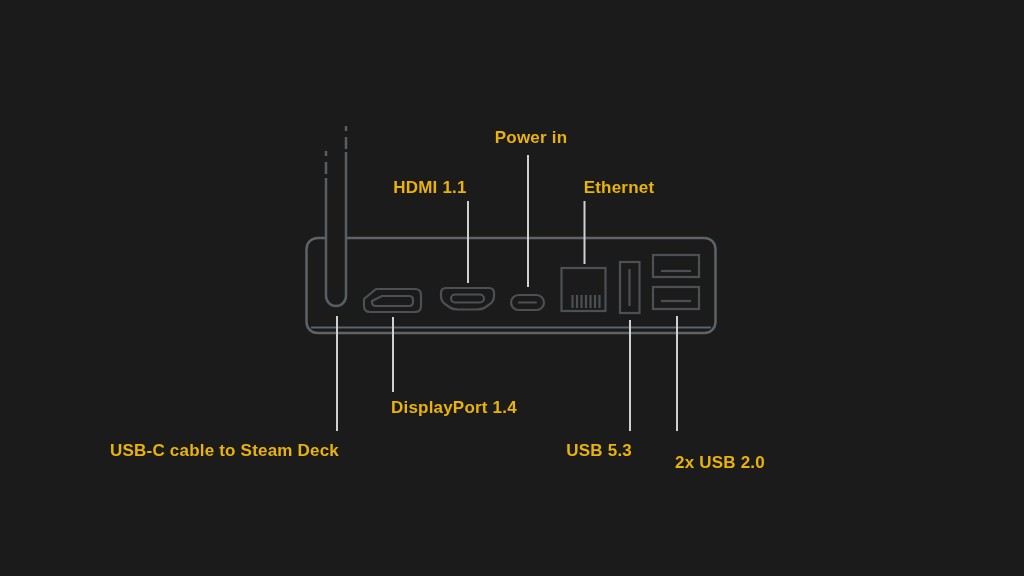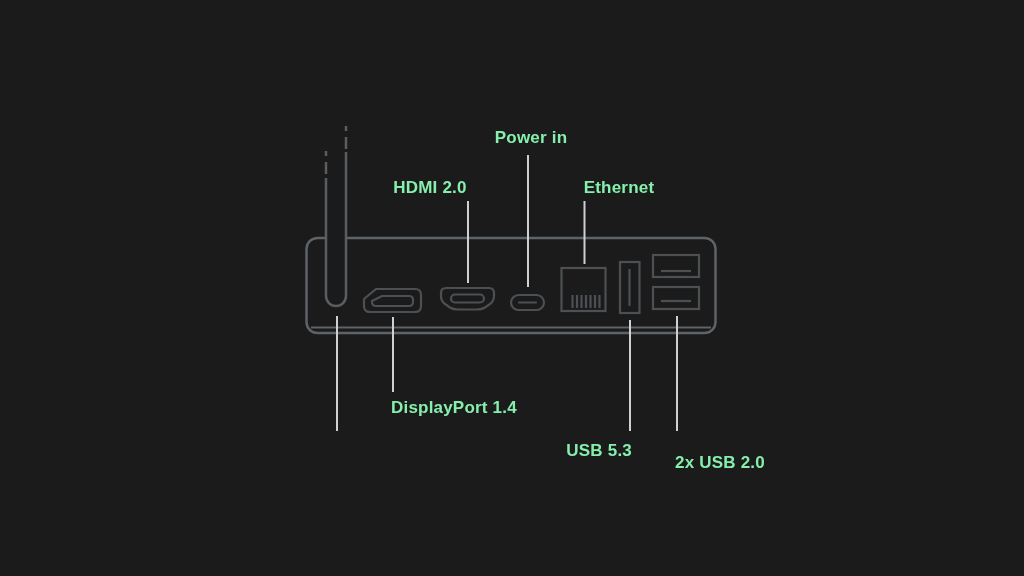--- a/index.html
+++ b/index.html
@@ -14,21 +14,21 @@
     background: #1b1b1c;
     overflow: hidden;
     font-family: "Liberation Sans", sans-serif;
   }
   .stage svg {
     position: absolute;
     inset: 0;
   }
   .label {
     position: absolute;
-    color: #86efac;
+    color: #eab308;
     font-size: 17px;
     font-weight: 700;
     letter-spacing: 0.2px;
     white-space: nowrap;
     line-height: 1;
   }
   .lbl-power-in   { left: 531px; top: 129px; transform: translateX(-50%); }
   .lbl-hdmi       { left: 430px; top: 179px; transform: translateX(-50%); }
   .lbl-ethernet   { left: 619px; top: 179px; transform: translateX(-50%); }
   .lbl-displayport{ left: 391px; top: 399px; }
@@ -108,18 +108,19 @@
       <line class="leader" x1="468" y1="201" x2="468" y2="283"></line>
       <line class="leader" x1="584.5" y1="201" x2="584.5" y2="264"></line>
       <line class="leader" x1="337" y1="316" x2="337" y2="431"></line>
       <line class="leader" x1="393" y1="317" x2="393" y2="392"></line>
       <line class="leader" x1="630" y1="320" x2="630" y2="431"></line>
       <line class="leader" x1="677" y1="316" x2="677" y2="431"></line>
     </g>
   </svg>
 
   <div class="label lbl-power-in">Power in</div>
-  <div class="label lbl-hdmi">HDMI 2.0</div>
+  <div class="label lbl-hdmi">HDMI 1.1</div>
   <div class="label lbl-ethernet">Ethernet</div>
   <div class="label lbl-displayport">DisplayPort 1.4</div>
+  <div class="label lbl-usbc-cable">USB-C cable to Steam Deck</div>
   <div class="label lbl-usb31">USB 5.3</div>
   <div class="label lbl-usb20">2x USB 2.0</div>
 </div>
 
 </body></html>

